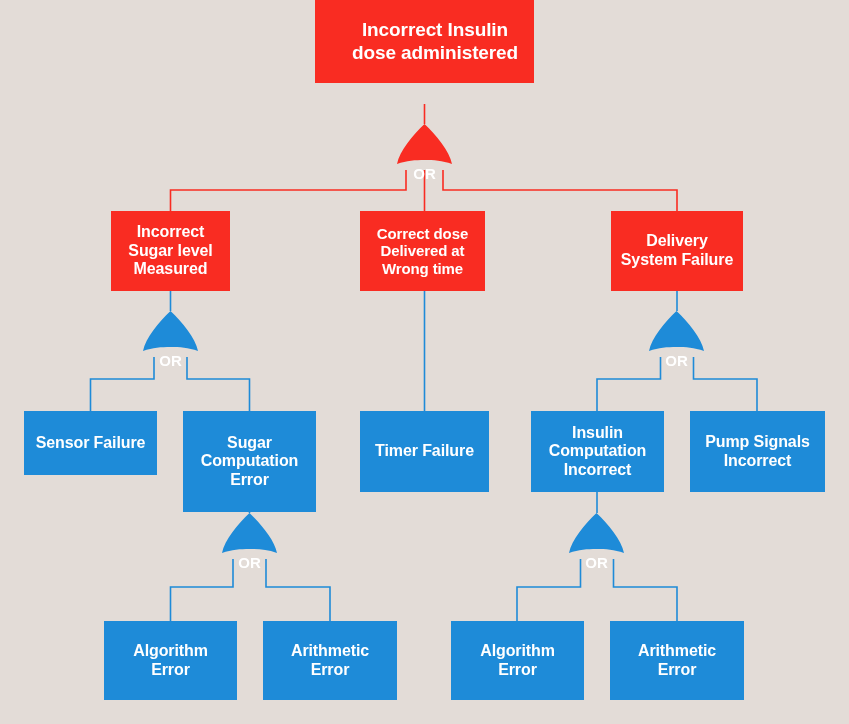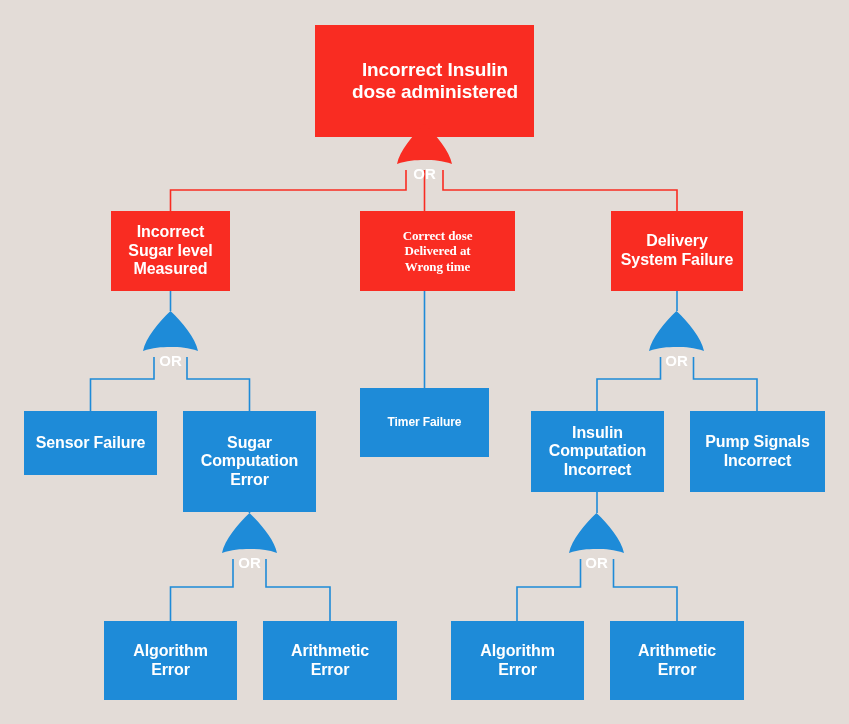--- a/index.html
+++ b/index.html
@@ -115,39 +115,39 @@
       </g>
 
       <g stroke="#1e8bd8">
         <path d="M 580.5 559 L 580.5 587 L 517 587 L 517 621"></path>
         <path d="M 613.5 559 L 613.5 587 L 677 587 L 677 621"></path>
       </g>
 
     </g>
   </svg>
 
-  <div class="node red" style="left:315px; top:25px; width:219px; height:112px; font-size:19px;padding-left:21px;">Incorrect Insulin
+  <div class="node red" style="left:315px; top:0; width:219px; height:83px; font-size:19px;padding-left:21px;">Incorrect Insulin
 dose administered</div>
 
   <div class="gate" style="left:396px; top:124px; width:57px; height:46px;">
     <svg width="57" height="46" viewBox="0 0 57 46" aria-hidden="true">
       <path d="M 28.5 0
                C 40 11 53.5 27 56 40
                C 46 36.5 38 36 28.5 36
                C 19 36 11 36.5 1 40
                C 3.5 27 17 11 28.5 0 Z" fill="#f92c22"></path>
     </svg>
     <div class="gate-label" style="top:13px; font-size:15px;">OR</div>
   </div>
 
   <div class="node red" style="left:111px; top:211px; width:119px; height:80px; font-size:16px;">Incorrect
 Sugar level
 Measured</div>
 
-  <div class="node red" style="left:360px; top:211px; width:155px; height:80px; font-size:13px;font-family:Liberation Serif, serif;">Correct dose
+  <div class="node red" style="left:360px; top:211px; width:125px; height:80px; font-size:15px;">Correct dose
 Delivered at
 Wrong time</div>
 
   <div class="node red" style="left:611px; top:211px; width:132px; height:80px; font-size:16px;">Delivery
 System Failure</div>
 
   <div class="gate" style="left:142px; top:311px; width:57px; height:46px;">
     <svg width="57" height="46" viewBox="0 0 57 46" aria-hidden="true">
       <path d="M 28.5 0
                C 40 11 53.5 27 56 40
@@ -168,21 +168,21 @@
     </svg>
     <div class="gate-label" style="top:13px; font-size:15px;">OR</div>
   </div>
 
   <div class="node blue" style="left:24px; top:411px; width:133px; height:64px; font-size:16px;">Sensor Failure</div>
 
   <div class="node blue" style="left:183px; top:411px; width:133px; height:101px; font-size:16px;">Sugar
 Computation
 Error</div>
 
-  <div class="node blue" style="left:360px; top:388px; width:129px; height:69px; font-size:12px;">Timer Failure</div>
+  <div class="node blue" style="left:360px; top:411px; width:129px; height:81px; font-size:16px;">Timer Failure</div>
 
   <div class="node blue" style="left:531px; top:411px; width:133px; height:81px; font-size:16px;">Insulin
 Computation
 Incorrect</div>
 
   <div class="node blue" style="left:690px; top:411px; width:135px; height:81px; font-size:16px;">Pump Signals
 Incorrect</div>
 
   <div class="gate" style="left:221px; top:513px; width:57px; height:46px;">
     <svg width="57" height="46" viewBox="0 0 57 46" aria-hidden="true">

